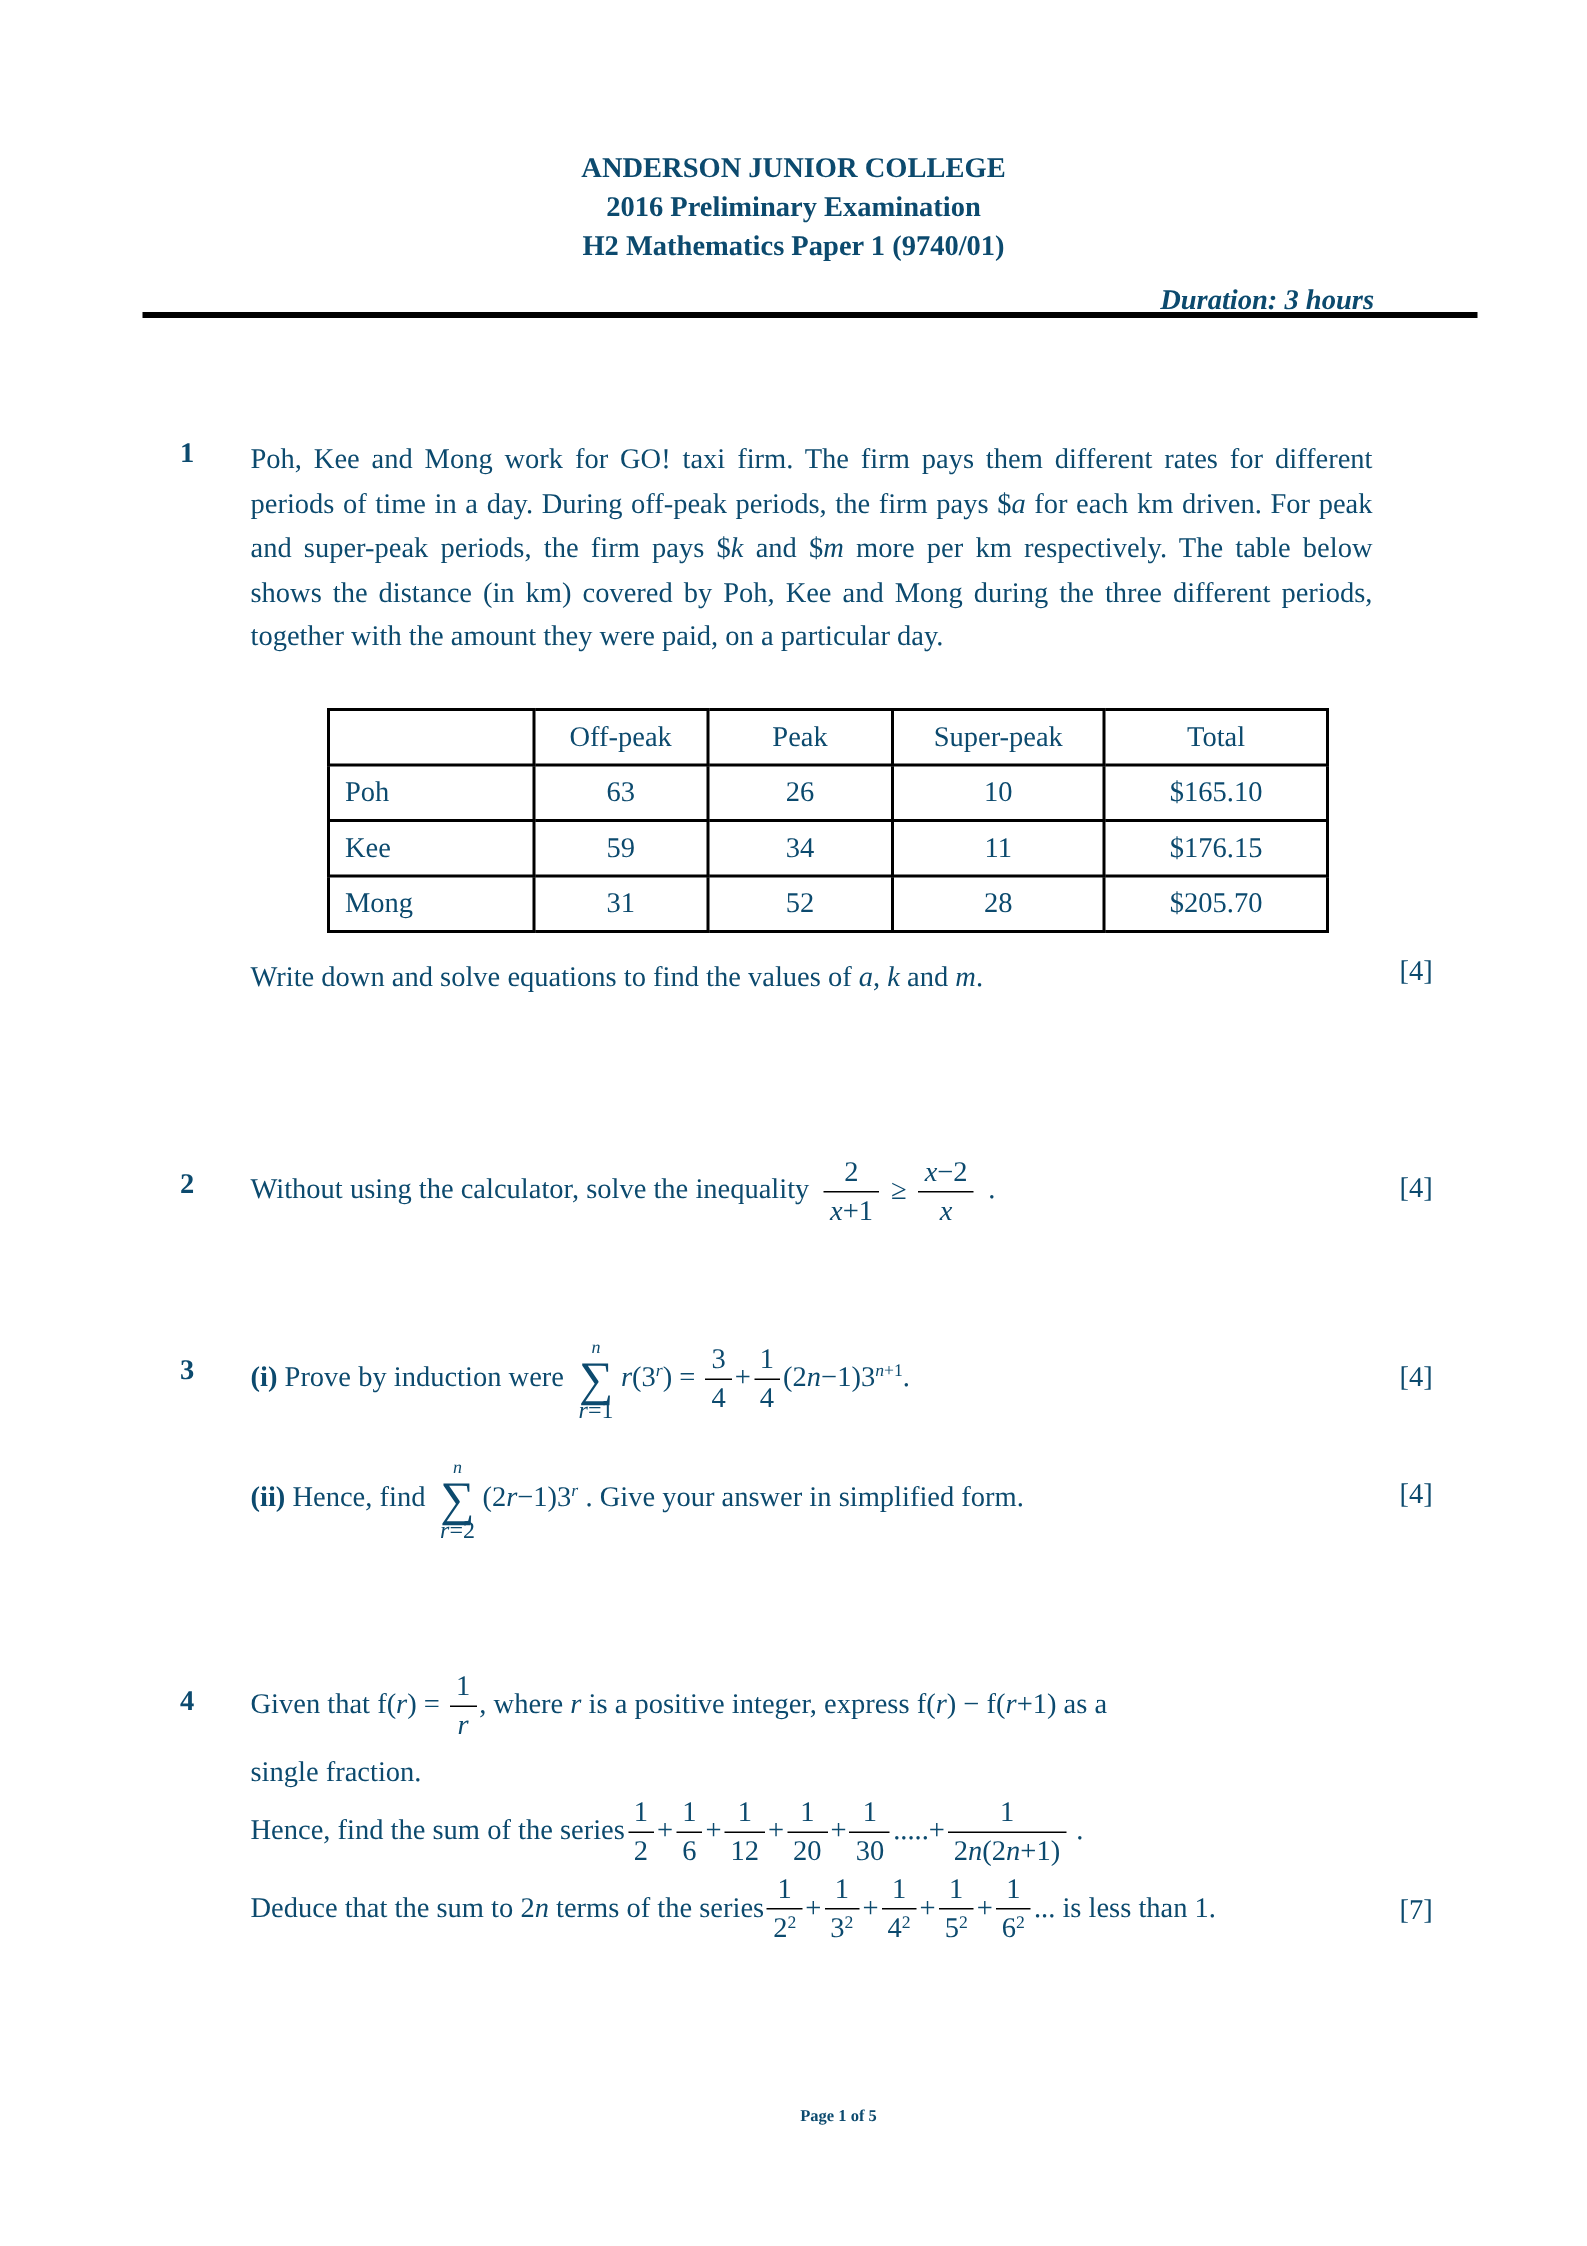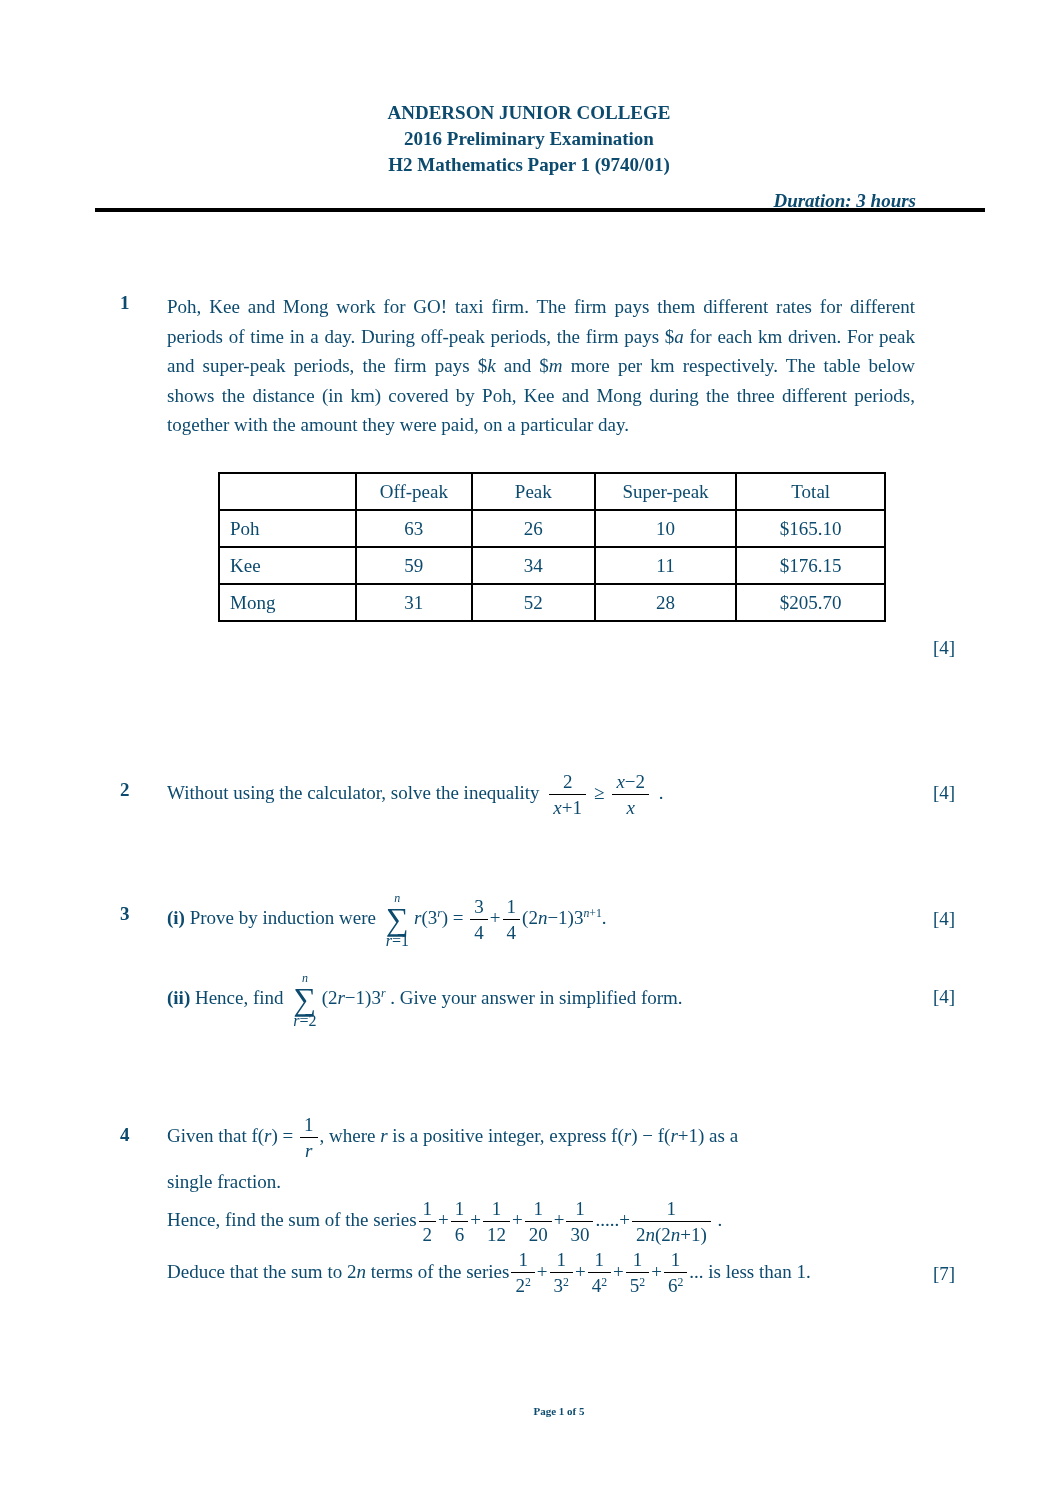--- a/index.html
+++ b/index.html
@@ -102,20 +102,21 @@
       <tr>
         <td class="rowname">Mong</td>
         <td>31</td>
         <td>52</td>
         <td>28</td>
         <td>$205.70</td>
       </tr>
     </tbody>
   </table>
 
+  <div class="para" style="top:637px"><span>Write down and solve equations to find the values of </span><span class="it">a</span><span>, </span><span class="it">k</span><span> and </span><span class="it">m</span><span>.</span></div>
   <span class="marks" style="top:637px">[4]</span>
 
   <span class="qnum" style="top:779px">2</span>
   <div class="line" style="top:769px">
     <span>Without using the calculator, solve the inequality</span>
     <span class="frac"><span class="fnum"><span>2</span></span><span class="fden"><span class="it">x</span><span>+1</span></span></span><span class="rel">≥</span><span class="frac"><span class="fnum"><span class="it">x</span><span>−2</span></span><span class="fden"><span class="it">x</span></span></span>
     <span>.</span>
   </div>
   <span class="marks" style="top:782px">[4]</span>
 

